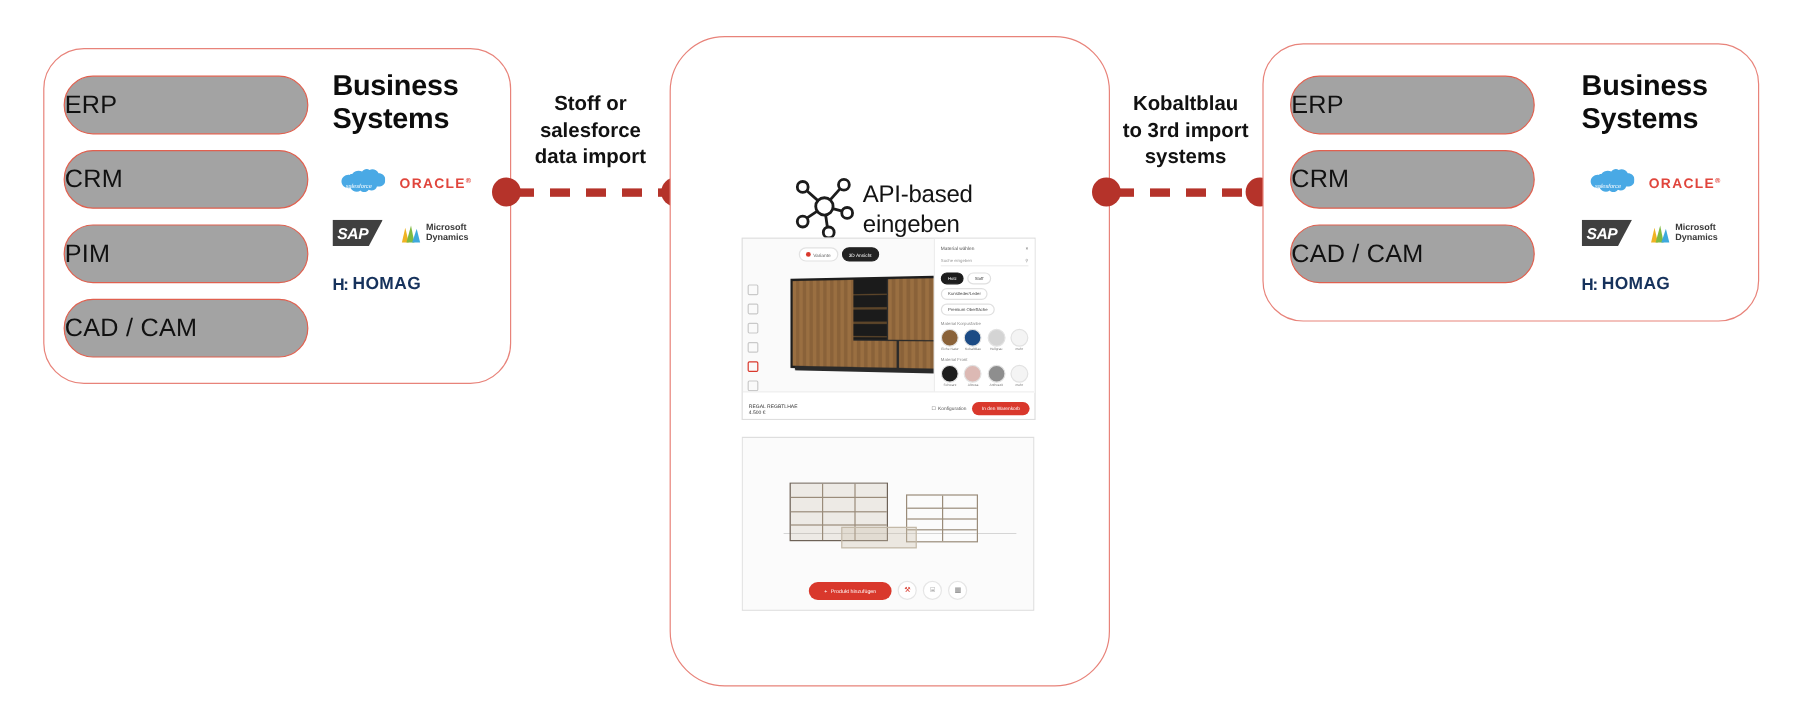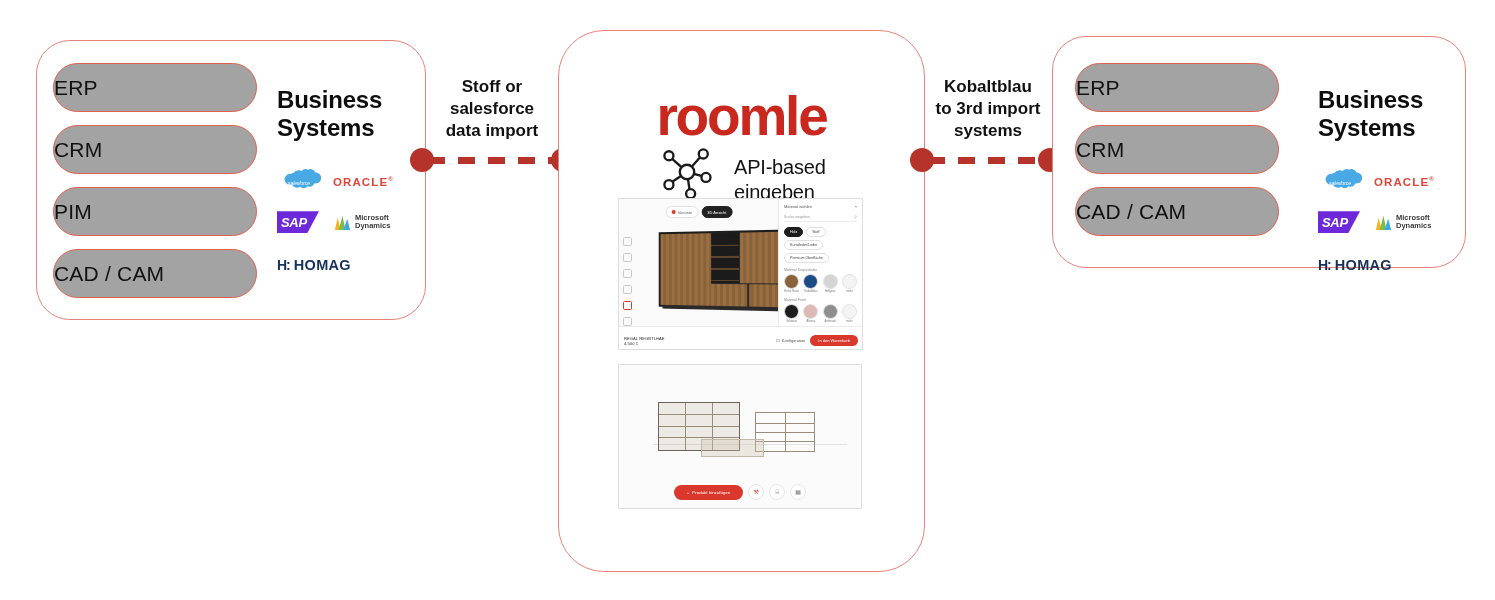--- a/index.html
+++ b/index.html
@@ -33,21 +33,21 @@
     display:flex;align-items:center;justify-content:flex-start;
     box-sizing:border-box;
     font-size:21px;
     color:#111;
     letter-spacing:.2px;
   }
   #pills-left .pill{ width:204px; height:49px; }
   #pills-right .pill{ width:204px; height:49px; }
 
   
-  .bs-block{ position:absolute;margin-top:28px; }
+  .bs-block{ position:absolute; }
   #bs-left{ left:277px; top:58px; width:135px; }
   #bs-right{ left:1318px; top:58px; width:145px; }
 
   .bs-title{
     font-size:24px; font-weight:bold; color:#0d0d0d;
     line-height:1.15; margin:0 0 22px 0; letter-spacing:-.2px;
   }
 
   .logo-grid{
     display:grid;
@@ -62,21 +62,21 @@
   .sf{ position:relative; width:44px; height:28px; }
   .sf svg{ display:block; }
   
   .oracle{
     font-size:11.5px; font-weight:bold; color:#e0453c;
     letter-spacing:1.1px; position:relative; white-space:nowrap;
   }
   .oracle sup{ font-size:6px; vertical-align:super; }
   
   .sap{
-    width:42px;height:22px;background:#6d28d9;
+    width:42px;height:22px;background:#404040;
     display:flex;align-items:center;justify-content:flex-start;
     color:#fff;font-weight:bold;font-size:13px;font-style:italic;
     padding-left:4px;box-sizing:border-box;
     clip-path:polygon(0 0, 100% 0, 72% 100%, 0 100%);
     letter-spacing:-.3px;
   }
   
   .msdyn{ display:flex; align-items:center; gap:3px; }
   .msdyn-mark{ width:19px;height:19px;position:relative; }
   .msdyn-txt{ font-size:7.5px; line-height:1.12; color:#3a3a3a; font-weight:600; }
@@ -113,21 +113,21 @@
   #label-right{ left:908px; top:76px; }
 
   
   #roomle-logo{
     position:absolute; left:0; right:0; top:58px; text-align:center;
     font-size:55px; font-weight:bold; color:#c8281e;
     letter-spacing:-2.2px; line-height:1;
   }
   #api-row{
     position:absolute; left:100px; top:113px;
-    display:flex; align-items:flex-end; gap:19px;
+    display:flex; align-items:center; gap:4px;
   }
   #api-text{
     font-size:20px; color:#131313; line-height:1.22; letter-spacing:-.2px;
   }
 
   
   .shot{
     position:absolute; background:#fdfdfd; border:1px solid #dedede;
     overflow:hidden; box-sizing:border-box;
   }
@@ -278,21 +278,20 @@
   <div>data import</div>
 </div>
 <div class="connector" id="connector-left">
   <span class="conn-line"></span>
   <span class="conn-dot start"></span>
   <span class="conn-dot end"></span>
 </div>
 
 <div class="panel" id="panel-center">
 
-  <div id="roomle-logo">roomle</div>
 
   <div id="api-row">
     <span>
       <svg viewBox="0 0 62 62" width="56" height="56" aria-hidden="true">
         <g stroke="#1c1c1c" stroke-width="2.6" fill="none">
           <line x1="31" y1="31" x2="13" y2="15"></line>
           <line x1="31" y1="31" x2="47" y2="13"></line>
           <line x1="31" y1="31" x2="50" y2="36"></line>
           <line x1="31" y1="31" x2="13" y2="43"></line>
           <line x1="31" y1="31" x2="34" y2="52"></line>

